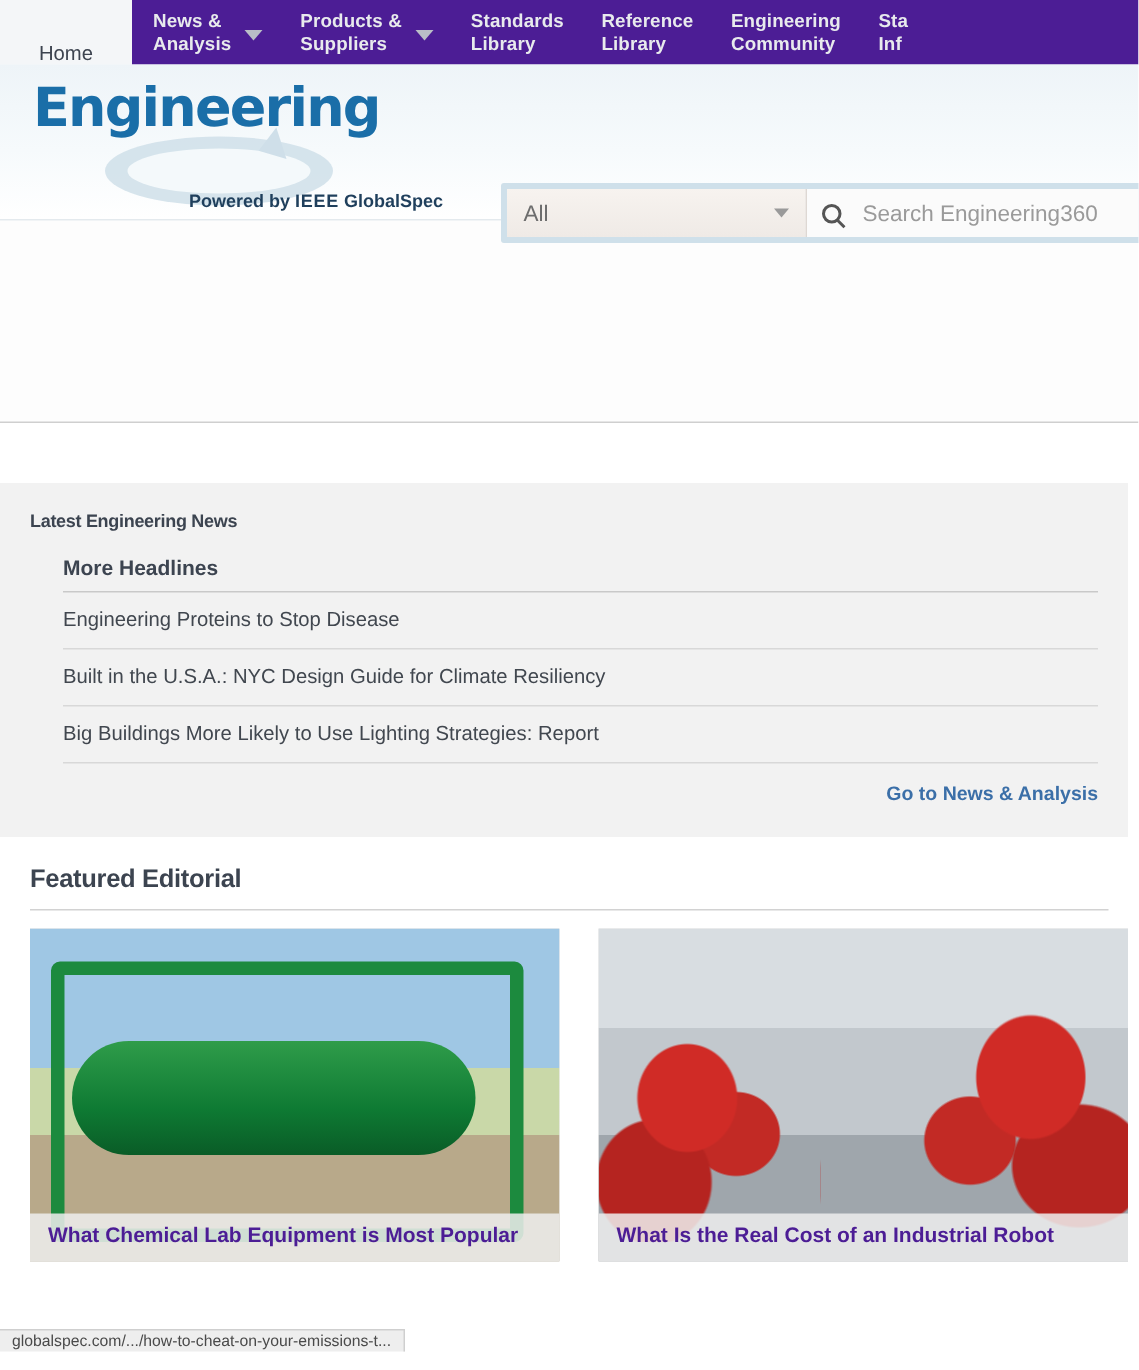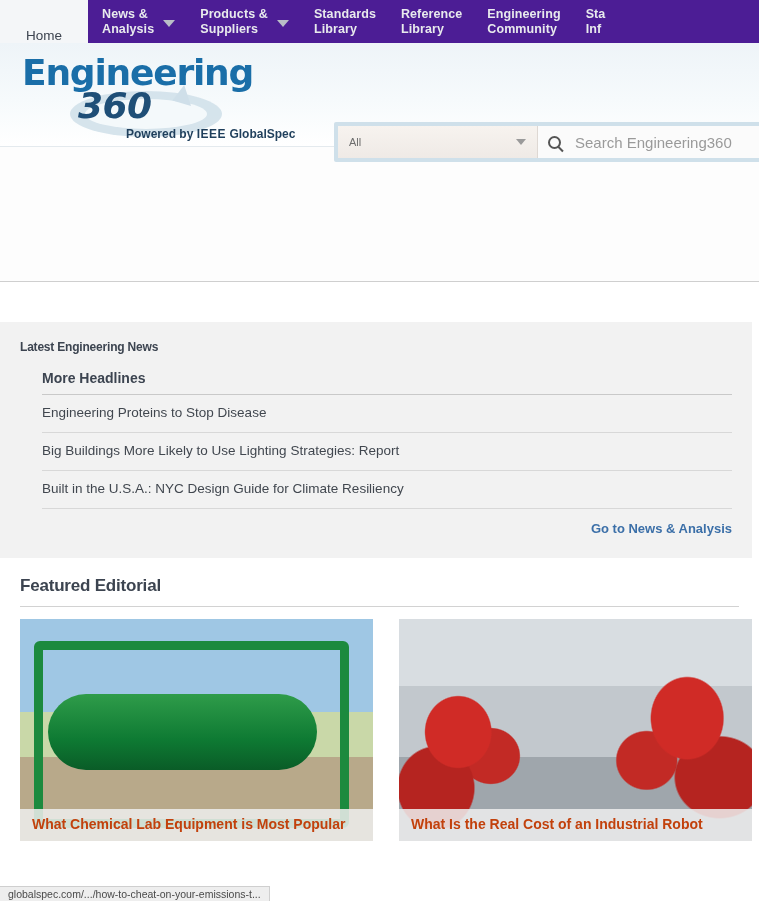--- a/index.html
+++ b/index.html
@@ -149,21 +149,21 @@
     overflow: hidden;
   }
   .search-scope {
     width: 200px;
     display: flex;
     align-items: center;
     justify-content: space-between;
     padding: 0 11px;
     background: linear-gradient(to bottom, #f7f3ef 0%, #efeae6 100%);
     border-right: 1px solid #ded8d3;
-    font-size: 11px;
+    font-size: 15px;
     color: #6d6d6d;
   }
   .scope-caret {
     width: 0; height: 0;
     border-left: 5px solid transparent;
     border-right: 5px solid transparent;
     border-top: 6px solid #9a9a9a;
   }
   .search-field {
     flex: 1;
@@ -347,21 +347,21 @@
       radial-gradient(ellipse at 80% 70%, #b52420 0 24%, transparent 25%),
       radial-gradient(ellipse at 35% 60%, #c22a25 0 20%, transparent 21%);
   }
   .fcap {
     position: absolute;
     left: 0; right: 0; bottom: 0;
     background: rgba(238,238,238,.86);
     padding: 6px 10px 8px 12px;
   }
   .fcap a {
-    color: #c2410c;
+    color: #4c1d95;
     font-size: 14px;
     font-weight: bold;
     text-decoration: none;
   }
 
   
   .statusbar {
     position: absolute;
     left: 0;
     bottom: 12px;
@@ -423,21 +423,20 @@
   </div>
 </div>
 
 <div class="brandbar">
 
   <div class="logo-wrap">
     <div class="swoosh"></div>
     <div class="swoosh2"></div>
     <div class="arrowhead"></div>
     <div class="logo-eng">Engineering</div>
-    <div class="logo-360">360</div>
     <div class="logo-tag"><span>Powered by </span><span class="ieee">IEEE</span><span> GlobalSpec</span></div>
   </div>
 
   <div class="searchbox">
     <div class="search-inner">
       <div class="search-scope">
         <span>All</span>
         <span class="scope-caret"></span>
       </div>
       <div class="search-field">
@@ -454,22 +453,22 @@
 
 <div class="news-panel">
   <div class="section-h">Latest Engineering News</div>
 
   <div class="news-cols">
 
 
     <div class="news-more">
       <div class="more-h">More Headlines</div>
       <div class="headline">Engineering Proteins to Stop Disease</div>
+      <div class="headline">Built in the U.S.A.: NYC Design Guide for Climate Resiliency</div>
       <div class="headline">Big Buildings More Likely to Use Lighting Strategies: Report</div>
-      <div class="headline">Built in the U.S.A.: NYC Design Guide for Climate Resiliency</div>
       <div class="goto">Go to News &amp; Analysis</div>
     </div>
 
   </div>
 </div>
 
 <div class="feat">
   <div class="feat-h">Featured Editorial</div>
 
   <div class="feat-cards">

